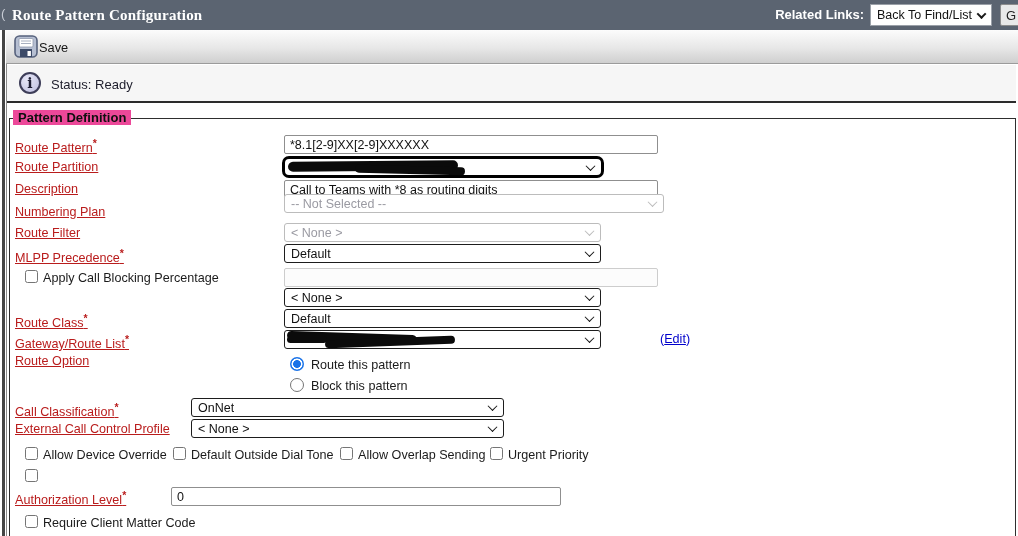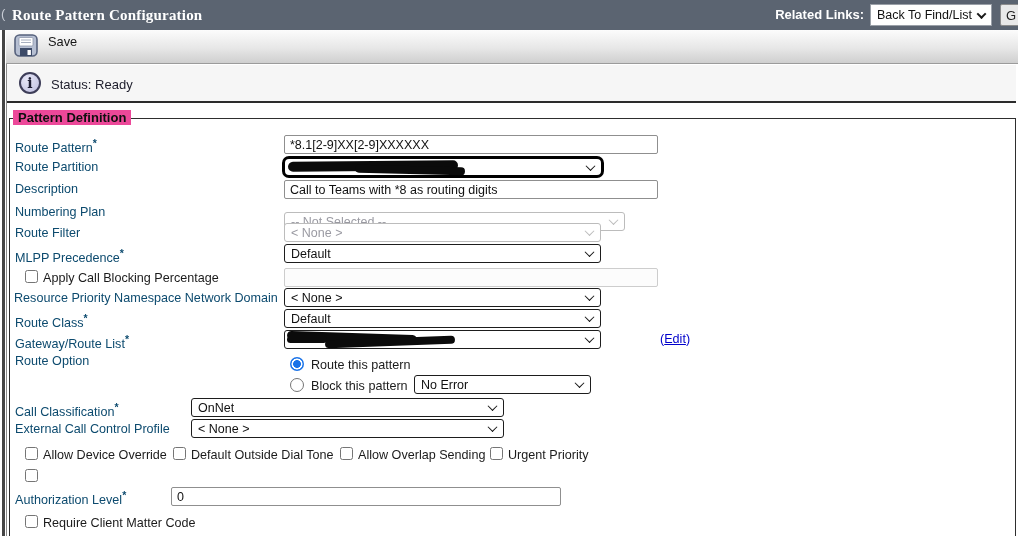--- a/index.html
+++ b/index.html
@@ -25,21 +25,21 @@
     position:absolute; left:1000px; top:4px; width:26px; height:22px;
     background:#e9e9e9; border:1px solid #8c8c8c; border-radius:2px;
     font-size:13px; color:#222; display:flex; align-items:center; padding-left:5px;
   }
   
   #toolbar {
     position:absolute; left:6px; top:30px; width:1012px; height:34px;
     background:linear-gradient(#fcfcfc, #e7e7e7 55%, #cfcfcf);
     border-bottom:1px solid #9b9b9b;
   }
-  #save-btn { position:absolute; left:8px; top:4px; height:26px; display:flex; gap:9px; cursor:default; }
+  #save-btn { position:absolute; left:8px; top:4px; height:26px; display:flex; align-items:center; cursor:default; }
   #save-btn .savetxt { font-size:12.8px; color:#161616; }
   
   #statusbox {
     position:absolute; left:6px; top:65px; width:1010px; height:38px;
     background:#f6f6f6; border-left:1px solid #8a8a8a; border-bottom:2px solid #2c2c2c;
   }
   .info-ic {
     position:absolute; left:12px; top:7px; width:22px; height:22px; border-radius:50%;
     background:radial-gradient(circle at 35% 30%, #e6e6f6, #bdbdde);
     border:2px solid #3d3d58; display:flex; align-items:center; justify-content:center;
@@ -52,21 +52,21 @@
   
   #fs {
     position:absolute; left:9px; top:118px; width:1007px; height:418px;
     border:1px solid #2e2e2e; border-bottom:none;
   }
   #fs .legend {
     position:absolute; top:-9px; left:3px; background:#ec4899; padding:0 5px;
     font-weight:bold; font-size:13px; color:#0f0f0f;
   }
   
-  .lbl { position:absolute; font-size:12.6px; color:#0c4a6e; white-space:nowrap; }
+  .lbl { position:absolute; font-size:12.6px; color:#b91c1c; white-space:nowrap;text-decoration:underline; }
   .lbl sup { font-size:10.5px; font-weight:bold; }
   .txt {
     position:absolute; height:19px; background:#fff; border:1px solid #8f8f8f;
     border-radius:2px; font-size:12.5px; color:#111; display:flex; align-items:center;
     padding:0 5px; white-space:nowrap; overflow:hidden;
   }
   .txt.dis { border-color:#cdcdcd; background:#fcfcfc; }
   .sel {
     position:absolute; height:19px; background:#fff; border:1.6px solid #1d1d1d;
     border-radius:3px; font-size:12.5px; color:#111; display:flex; align-items:center;
@@ -149,42 +149,41 @@
       <span class="scrib" style="left:3px;top:2px;width:170px;height:10px;transform:rotate(-.5deg)"></span>
       <span class="scrib" style="left:70px;top:7px;width:110px;height:8px;transform:rotate(1.5deg)"></span>
       <span class="selval"></span>
       <span class="chev"></span>
     </div>
 
     <div class="lbl" style="left:5px;top:63px"><span>Description</span></div>
     <div class="txt" style="left:274px;top:61px;width:374px">Call to Teams with *8 as routing digits</div>
 
     <div class="lbl" style="left:5px;top:86px"><span>Numbering Plan</span></div>
-    <div class="sel dis" style="left:274px;top:93px;width:341px">
+    <div class="sel dis" style="left:274px;top:75px;width:380px">
       <span class="selval">-- Not Selected --</span>
       <span class="chev"></span>
     </div>
 
     <div class="lbl" style="left:5px;top:107px"><span>Route Filter</span></div>
     <div class="sel dis" style="left:274px;top:104px;width:317px">
       <span class="selval">&lt; None &gt;</span>
       <span class="chev"></span>
     </div>
 
     <div class="lbl" style="left:5px;top:128px"><span>MLPP Precedence</span><sup>*</sup></div>
     <div class="sel" style="left:274px;top:125px;width:317px">
       <span class="selval">Default</span>
       <span class="chev"></span>
     </div>
 
     <span class="cb" style="left:15px;top:151px"></span>
     <div class="inlbl" style="left:33px;top:152px">Apply Call Blocking Percentage</div>
     <div class="txt dis" style="left:274px;top:149px;width:374px"></div>
 
-    <div class="lbl" style="left:4px;top:172px"><span>Resource Priority Namespace Network Domain</span></div>
     <div class="sel" style="left:274px;top:169px;width:317px">
       <span class="selval">&lt; None &gt;</span>
       <span class="chev"></span>
     </div>
 
     <div class="lbl" style="left:5px;top:193px"><span>Route Class</span><sup>*</sup></div>
     <div class="sel" style="left:274px;top:190px;width:317px">
       <span class="selval">Default</span>
       <span class="chev"></span>
     </div>
@@ -197,24 +196,20 @@
       <span class="selval"></span>
       <span class="chev"></span>
     </div>
     <div class="editlink" style="left:650px;top:213px"><span>(</span><u>Edit</u><span>)</span></div>
 
     <div class="lbl" style="left:5px;top:235px"><span>Route Option</span></div>
     <span class="radio on" style="left:280px;top:238px"></span>
     <div class="inlbl" style="left:301px;top:239px">Route this pattern</div>
     <span class="radio" style="left:280px;top:259px"></span>
     <div class="inlbl" style="left:301px;top:260px">Block this pattern</div>
-    <div class="sel" style="left:404px;top:256px;width:177px">
-      <span class="selval">No Error</span>
-      <span class="chev"></span>
-    </div>
 
     <div class="lbl" style="left:5px;top:282px"><span>Call Classification</span><sup>*</sup></div>
     <div class="sel" style="left:181px;top:279px;width:313px">
       <span class="selval">OnNet</span>
       <span class="chev"></span>
     </div>
 
     <div class="lbl" style="left:5px;top:303px"><span>External Call Control Profile</span></div>
     <div class="sel" style="left:181px;top:300px;width:313px">
       <span class="selval">&lt; None &gt;</span>

